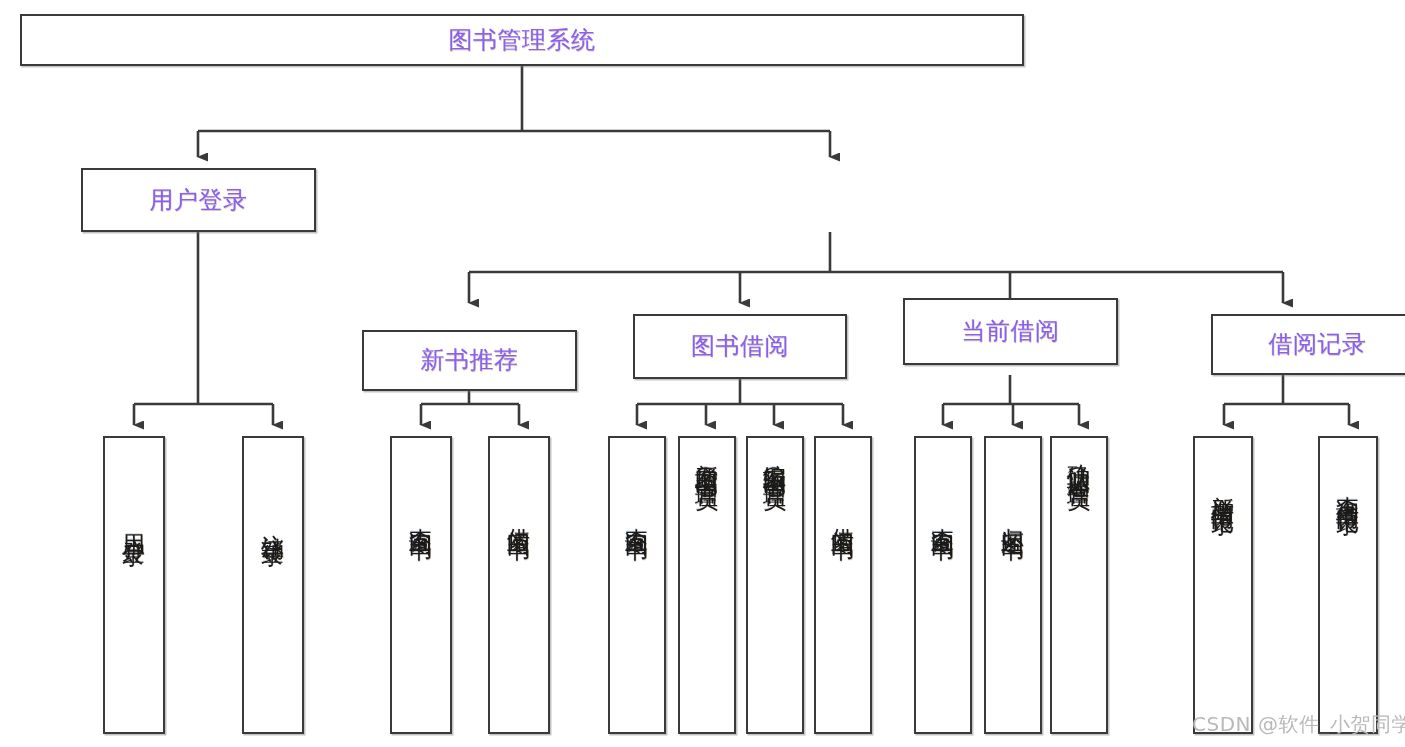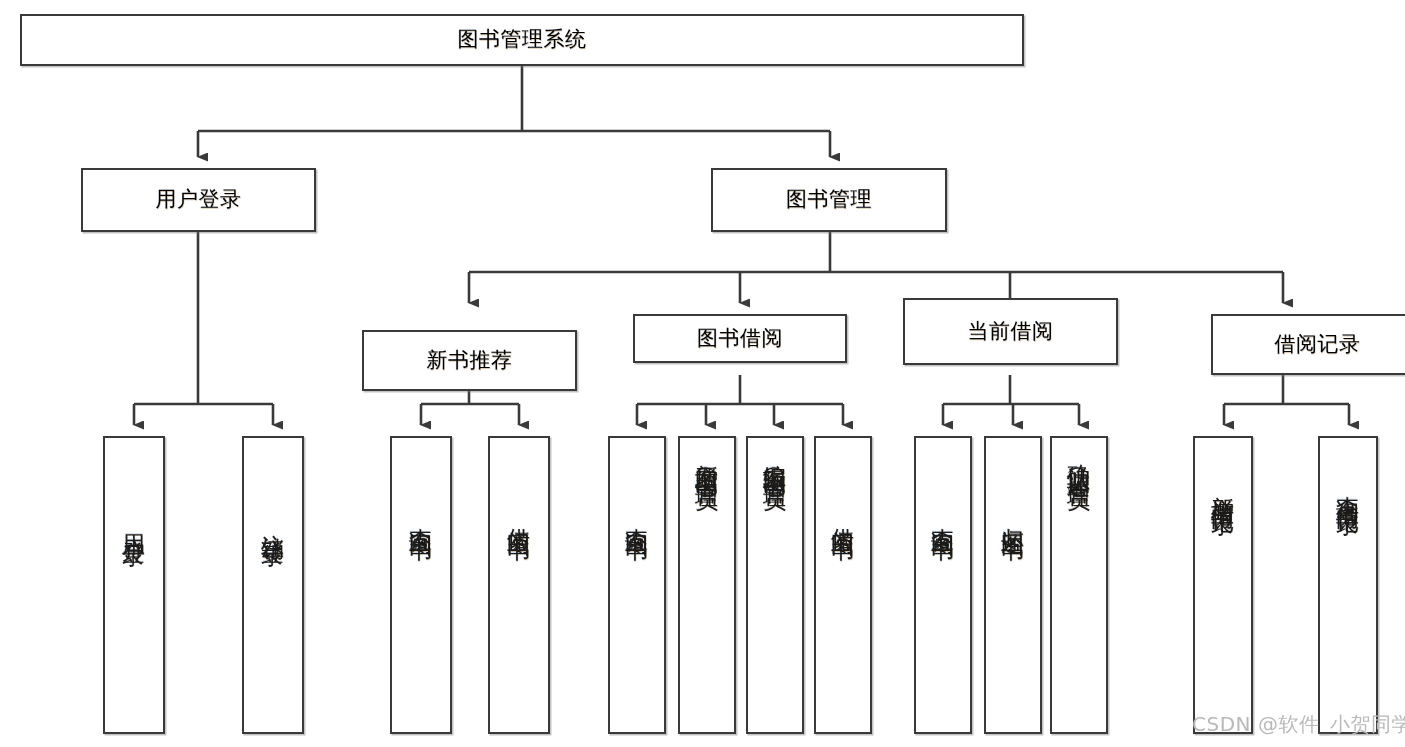--- a/index.html
+++ b/index.html
@@ -30,23 +30,23 @@
     box-sizing: border-box;
     background: #ffffff;
     border: 2px solid #3a3a3a;
     box-shadow: 1.5px 1.5px 0 rgba(120,120,120,0.45);
     display: flex;
     align-items: center;
     justify-content: center;
     overflow: hidden;
   }
   .node .label-h {
-    font-size: 21px;
+    font-size: 24px;
     line-height: 1.1;
-    color: #000000;
+    color: #8b5cf6;
     letter-spacing: 0.5px;
     white-space: nowrap;
     text-shadow: 0.6px 0.6px 0 rgba(190,160,120,0.55), -0.4px -0.4px 0 rgba(160,190,225,0.5);
   }
   .node.vert {
     align-items: flex-start;
     justify-content: center;
     padding-top: 0;
   }
   .node.vert .label-v {
@@ -122,28 +122,25 @@
     </g>
   </svg>
 
   <div class="node" style="left:20px; top:14px; width:1004px; height:52px;">
     <span class="label-h">图书管理系统</span>
   </div>
 
   <div class="node" style="left:81px; top:168px; width:235px; height:64px;">
     <span class="label-h">用户登录</span>
   </div>
-  <div class="node" style="left:711px; top:168px; width:236px; height:64px;">
-    <span class="label-h">图书管理</span>
-  </div>
 
   <div class="node" style="left:362px; top:314px; width:215px; height:61px;margin-top:16px;">
     <span class="label-h">新书推荐</span>
   </div>
-  <div class="node" style="left:633px; top:314px; width:214px; height:49px;">
+  <div class="node" style="left:633px; top:314px; width:214px; height:65px;">
     <span class="label-h">图书借阅</span>
   </div>
   <div class="node" style="left:903px; top:298px; width:215px; height:67px;align-items:center;">
     <span class="label-h">当前借阅</span>
   </div>
   <div class="node" style="left:1177px; top:314px; width:213px; height:61px;margin-left:34px;">
     <span class="label-h">借阅记录</span>
   </div>
 
   <div class="node vert" style="left:103px; top:436px; width:62px; height:298px; padding-top:78px;">

